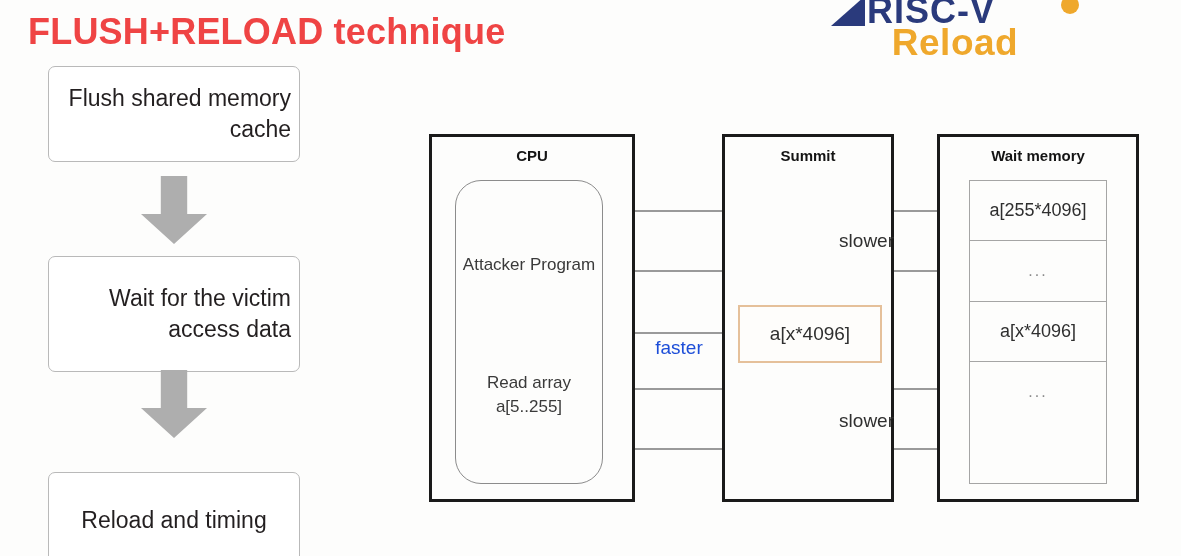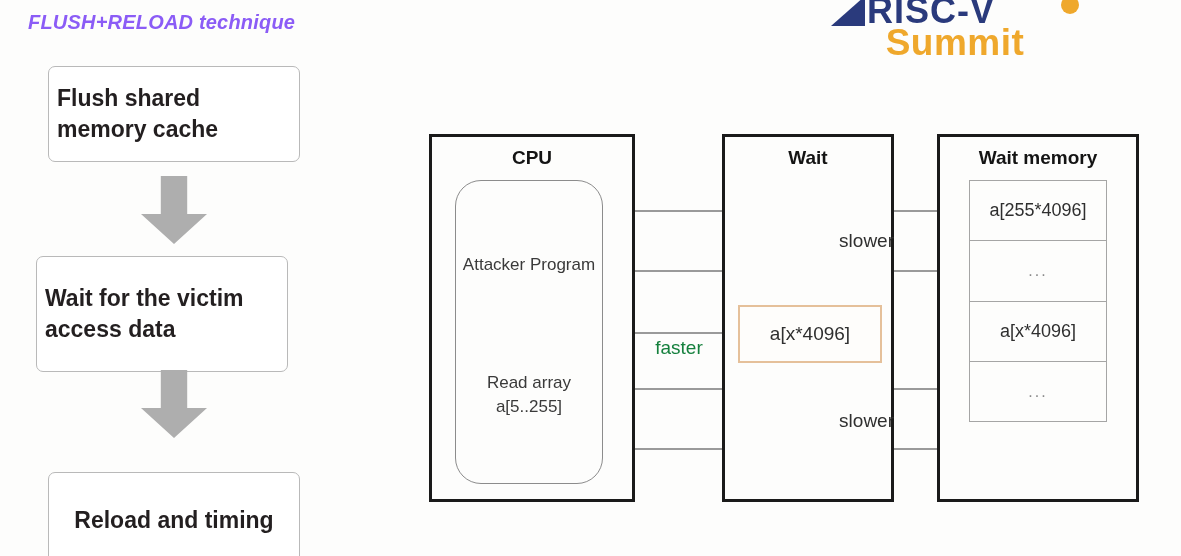--- a/index.html
+++ b/index.html
@@ -15,26 +15,25 @@
     overflow: hidden;
     font-family: "Liberation Sans", sans-serif;
     background: #fdfdfc;
   }
 
   
   #slide-title {
     position: absolute;
     left: 28px;
     top: 11px;
-    font-size: 20px;
+    font-size: 36px;
     font-weight: bold;
-    color: #8b5cf6;
+    color: #ef4444;
     letter-spacing: 0.2px;
     white-space: nowrap;
-    font-style: italic;
   }
 
   
   #logo {
     position: absolute;
     right: 96px;
     top: -34px;
     width: 260px;
     height: 96px;
     text-align: center;
@@ -80,29 +79,28 @@
   
   .flow-box {
     position: absolute;
     box-sizing: border-box;
     border: 1.5px solid #b9b9b9;
     border-radius: 7px;
     background: #ffffff;
     color: #231f20;
     font-size: 23px;
     line-height: 31px;
-    text-align: left;
+    text-align: right;
     display: flex;
     align-items: center;
     justify-content: center;
     padding: 0 8px;
-    font-weight: bold;
   }
   #flow-box-0 { left: 48px;  top: 66px;  width: 252px; height: 96px; }
-  #flow-box-1 { left: 36px;  top: 256px; width: 252px; height: 116px; }
+  #flow-box-1 { left: 48px;  top: 256px; width: 252px; height: 116px; }
   #flow-box-2 { left: 48px;  top: 472px; width: 252px; height: 96px; }
 
   .flow-arrow {
     position: absolute;
     width: 66px;
     height: 68px;
     background: #aeaeae;
     clip-path: polygon(30% 0%, 70% 0%, 70% 56%, 100% 56%, 50% 100%, 0% 56%, 30% 56%);
   }
   #flow-arrow-0 { left: 141px; top: 176px; }
@@ -125,21 +123,21 @@
   #cpu-box  { left: 429px; top: 134px; width: 206px; height: 368px; }
   #cache-box{ left: 722px; top: 134px; width: 172px; height: 368px; }
   #mem-box  { left: 937px; top: 134px; width: 202px; height: 368px; }
 
   .arch-title {
     position: absolute;
     top: 10px;
     left: 0;
     width: 100%;
     text-align: center;
-    font-size: 19px;
+    font-size: 15px;
     font-weight: bold;
     color: #141414;
   }
 
   #cpu-inner {
     position: absolute;
     left: 455px;
     top: 180px;
     width: 148px;
     height: 304px;
@@ -197,21 +195,21 @@
     font-size: 19px;
     color: #2f2f2f;
   }
 
   
   #mem-table {
     position: absolute;
     left: 969px;
     top: 180px;
     width: 138px;
-    height: 242px;
+    height: 304px;
     box-sizing: border-box;
     border: 1.5px solid #a5a5a5;
     background: #fdfdfc;
   }
   .mem-cell {
     box-sizing: border-box;
     height: 60.4px;
     border-bottom: 1.5px solid #a5a5a5;
     display: flex;
     align-items: center;
@@ -222,33 +220,33 @@
   .mem-cell:last-child { border-bottom: none; }
   .mem-cell.ellipsis { color: #8a8a8a; letter-spacing: 2px; font-size: 16px; }
 
   #faster-label {
     position: absolute;
     left: 637px;
     top: 337px;
     width: 84px;
     text-align: center;
     font-size: 19px;
-    color: #15803d;
+    color: #1d4ed8;
   }
 </style>
 </head>
 <body>
 
 <div id="slide-title">FLUSH+RELOAD technique</div>
 
 <div id="logo">
   <div id="logo-mark"></div>
   <div id="logo-top-word">RISC-V</div>
   <div id="logo-dot"></div>
-  <div id="logo-summit">Summit</div>
+  <div id="logo-summit">Reload</div>
 </div>
 
 <div class="flow-box" id="flow-box-0">Flush shared memory cache</div>
 
 <div class="flow-arrow" id="flow-arrow-0"></div>
 
 <div class="flow-box" id="flow-box-1">Wait for the victim access data</div>
 
 <div class="flow-arrow" id="flow-arrow-1"></div>
 
@@ -275,21 +273,21 @@
     <div class="arch-title">CPU</div>
   </div>
   <div id="cpu-inner">
     <div class="cpu-line" id="cpu-text-attacker">Attacker Program</div>
     <div class="cpu-line" id="cpu-text-read">Read array a[5..255]</div>
   </div>
 
   <div id="faster-label">faster</div>
 
   <div class="arch-box" id="cache-box">
-    <div class="arch-title">Wait</div>
+    <div class="arch-title">Summit</div>
   </div>
   <div class="cache-label" style="top:230px;">slower</div>
   <div id="cache-hit-cell">a[x*4096]</div>
   <div class="cache-label" style="top:410px;">slower</div>
 
   <div class="arch-box" id="mem-box">
     <div class="arch-title">Wait memory</div>
   </div>
   <div id="mem-table">
     <div class="mem-cell">a[255*4096]</div>

